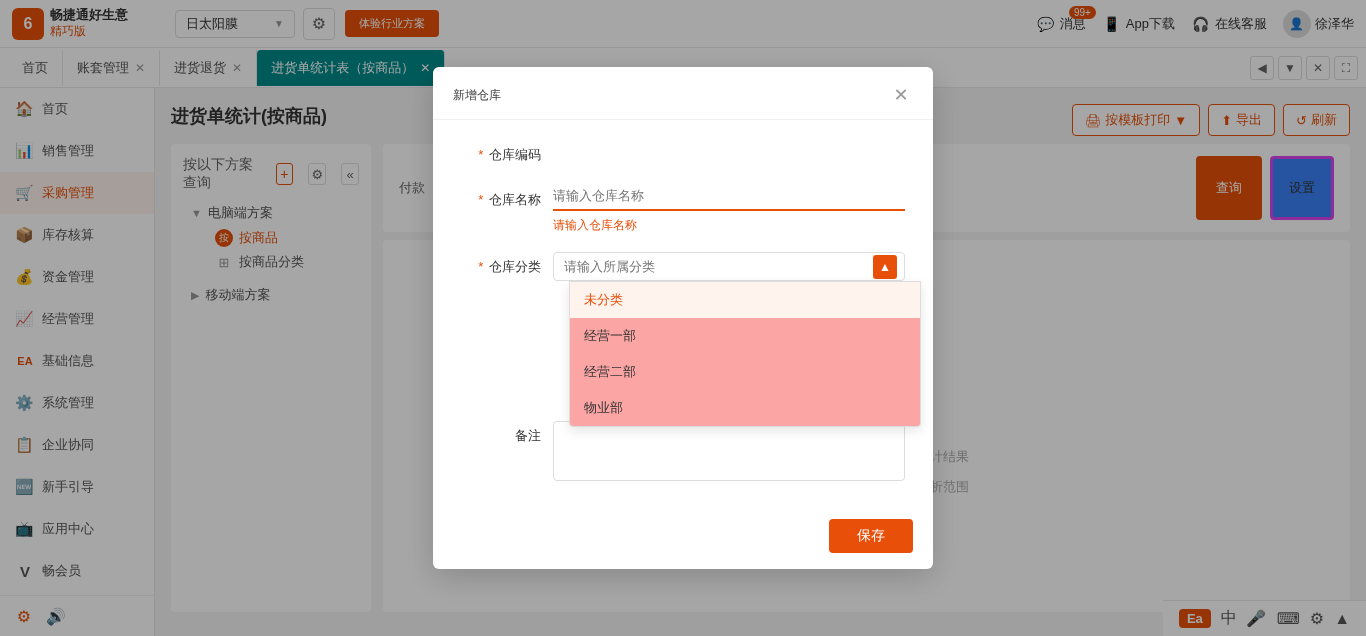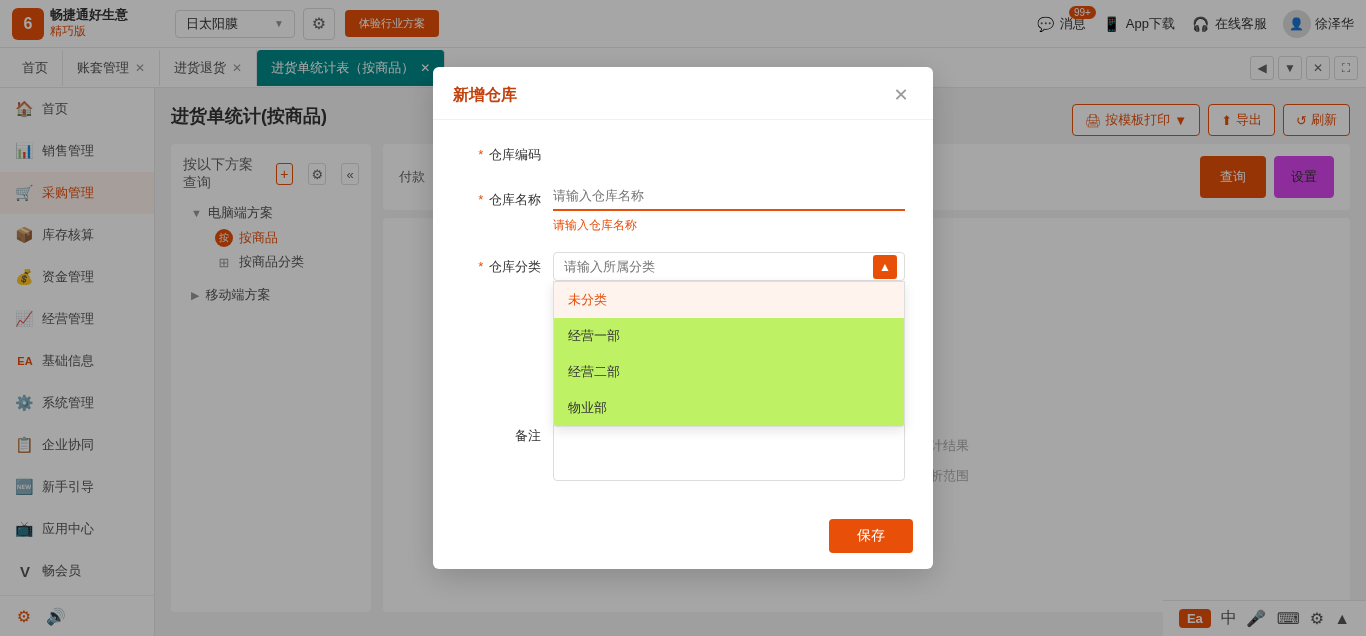--- a/index.html
+++ b/index.html
@@ -307,25 +307,25 @@
     .query-btn {
       background: #e8500a;
       color: #fff;
       border: none;
       border-radius: 4px;
       padding: 6px 20px;
       font-size: 13px;
       cursor: pointer;
     }
     .setting-btn {
-      background: #d946ef;
+      background: #3b82f6;
       color: #333;
-      border: 1px solid #d946ef;
-      border-radius: 4px;
-      padding: 11px 16px;
+      border: 3px solid #d946ef;
+      border-radius: 4px;
+      padding: 20px 16px;
       font-size: 13px;
       cursor: pointer;
     }
 
     
     .overlay {
       position: fixed;
       top: 0; left: 0; right: 0; bottom: 0;
       background: rgba(0,0,0,0.35);
       z-index: 100;
@@ -345,23 +345,23 @@
       overflow: visible;
     }
     .modal-header {
       display: flex;
       align-items: center;
       justify-content: space-between;
       padding: 16px 20px 12px;
       border-bottom: 1px solid #f0f0f0;
     }
     .modal-title {
-      font-size: 16px;
-      font-weight: bold;
-      color: #c2410c;
+      font-size: 12px;
+      font-weight: normal;
+      color: #404040;
     }
     .modal-close {
       width: 24px; height: 24px;
       display: flex; align-items: center; justify-content: center;
       cursor: pointer;
       color: #999;
       font-size: 18px;
       border-radius: 3px;
     }
     .modal-body {
@@ -415,23 +415,23 @@
       background: #e8500a;
       border-radius: 3px;
       display: flex; align-items: center; justify-content: center;
       color: #fff;
       font-size: 12px;
       cursor: pointer;
     }
     
     .dropdown-list {
       position: absolute;
-      left: 0; top: 100%;
+      left: 16px; top: 100%;
       width: 100%;
-      background: #bef264;
+      background: #fca5a5;
       border: 1px solid #ddd;
       border-radius: 0 0 4px 4px;
       z-index: 200;
       box-shadow: 0 4px 12px rgba(0,0,0,0.1);
     }
     .dropdown-item {
       padding: 9px 14px;
       font-size: 13px;
       color: #333;
       cursor: pointer;

